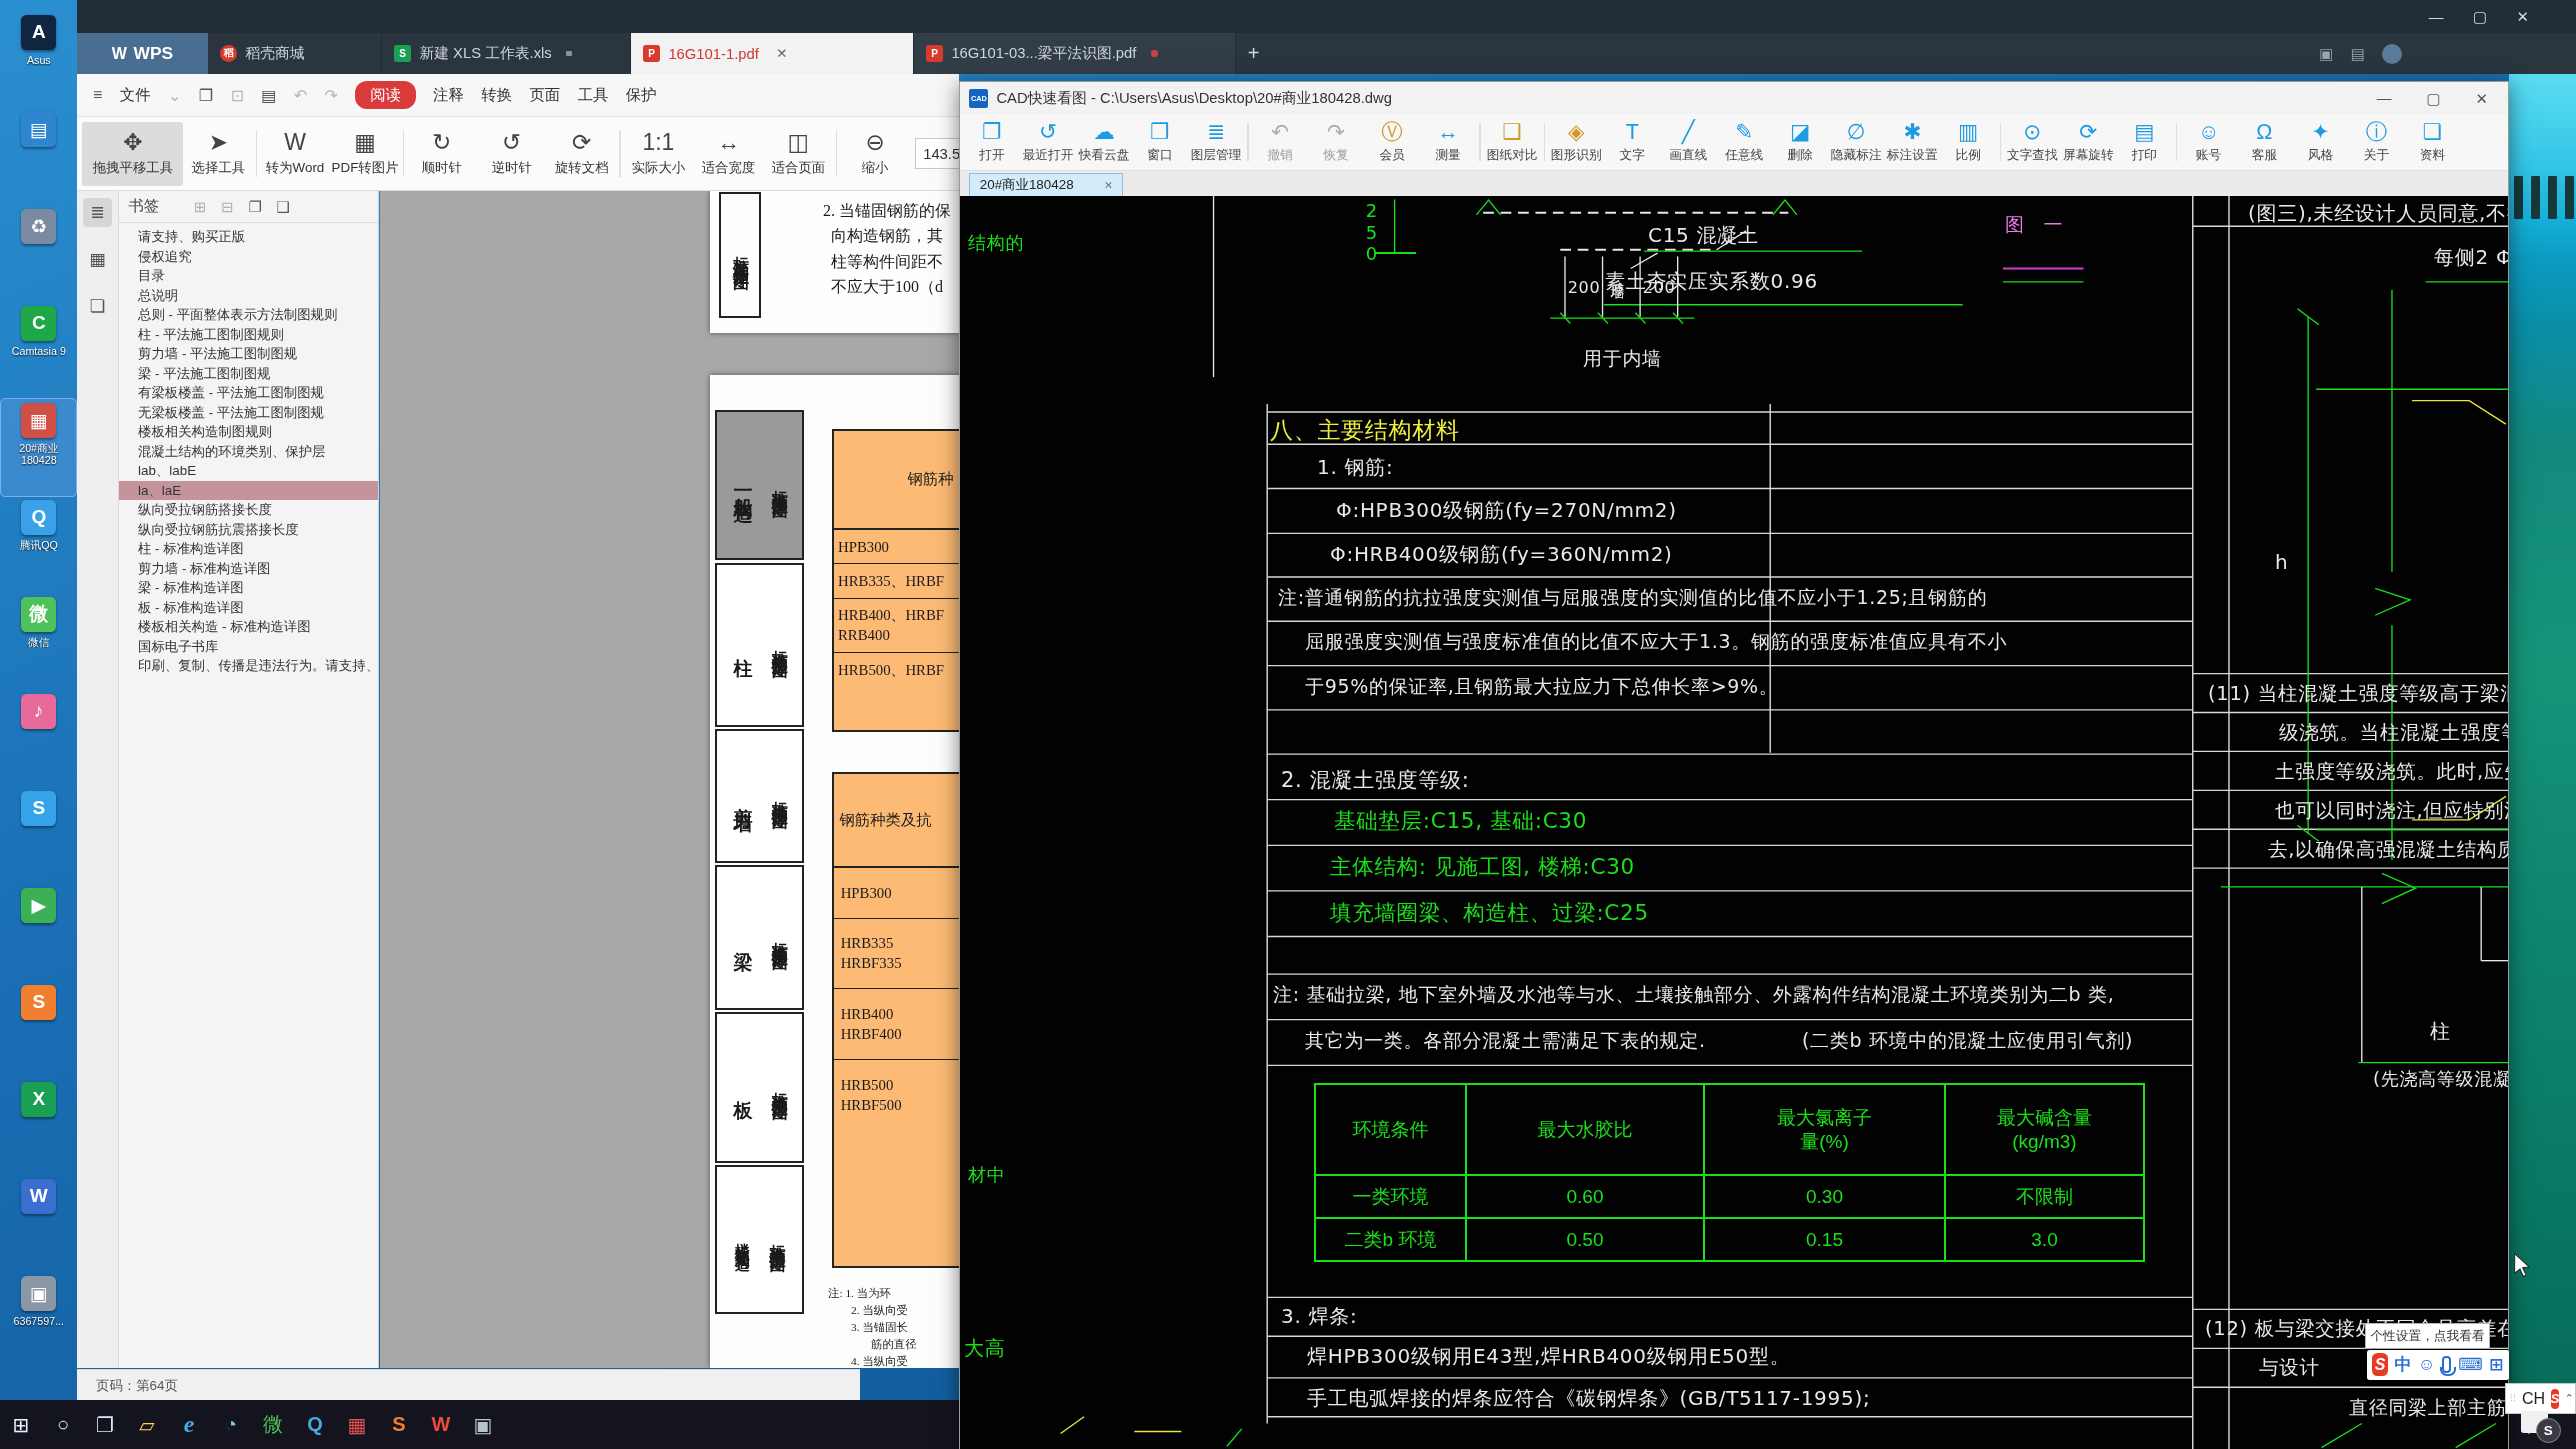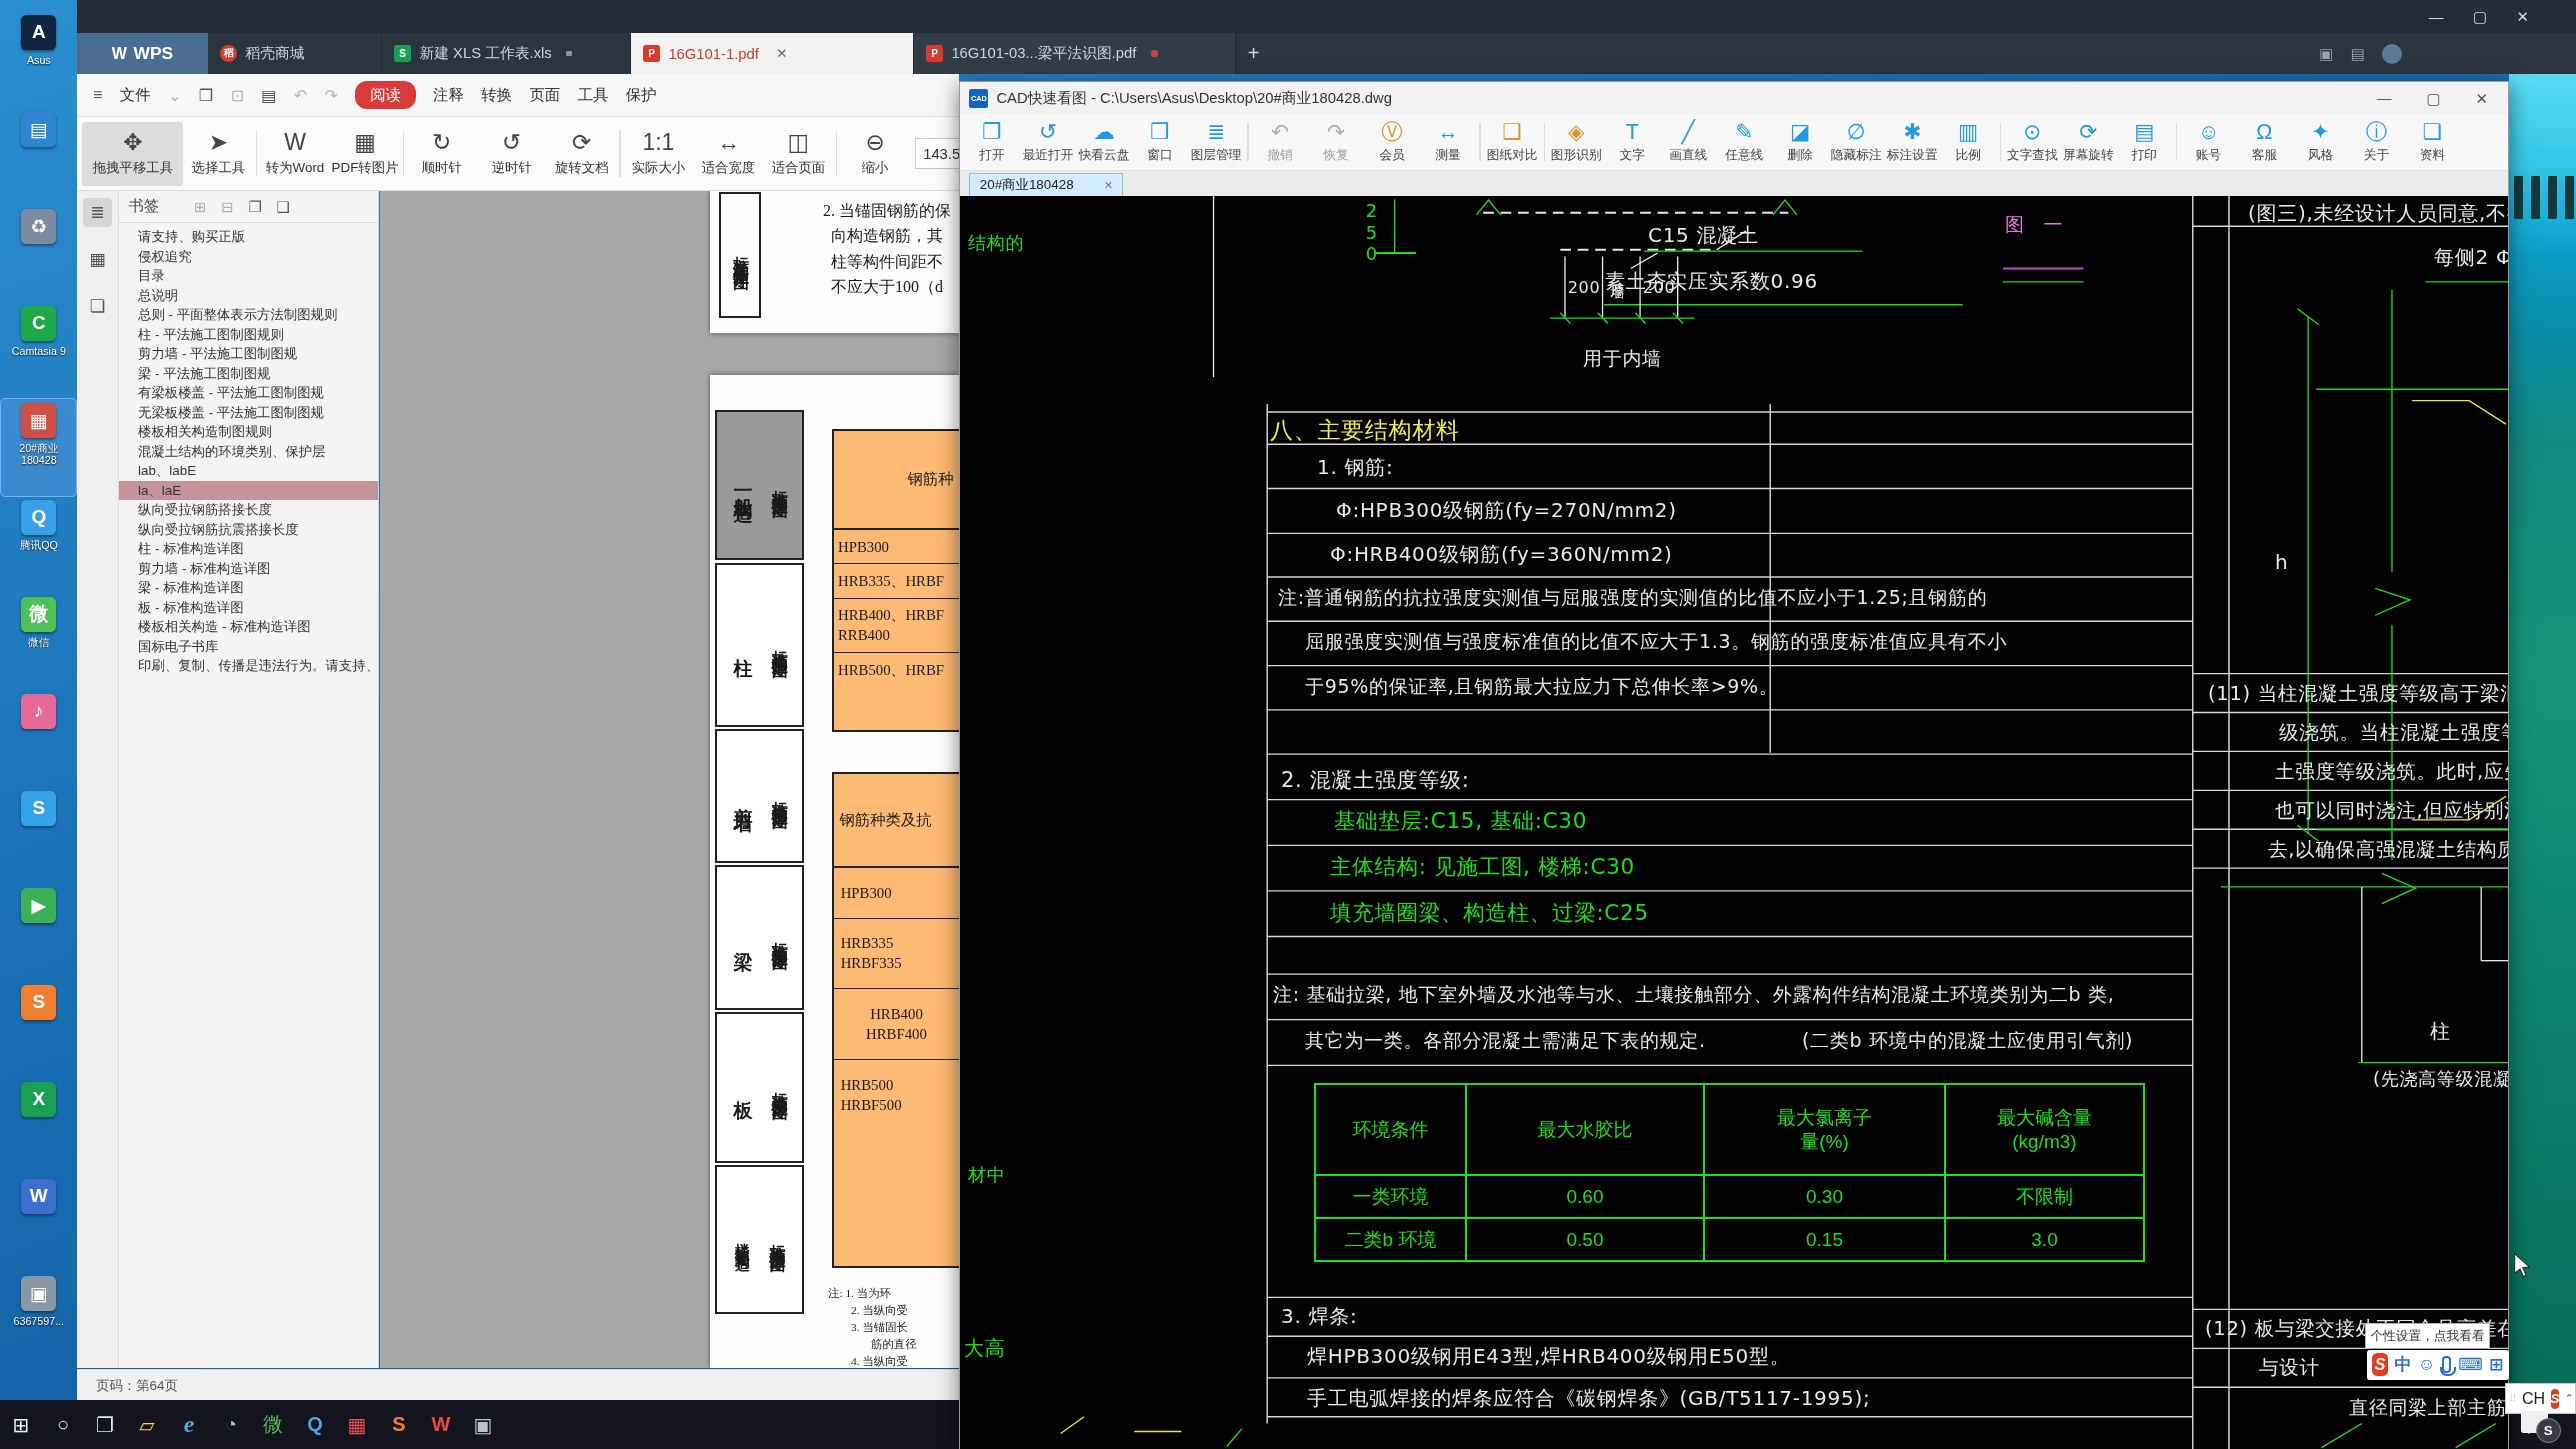--- a/index.html
+++ b/index.html
@@ -51,21 +51,21 @@
   .wps-rail{position:absolute;left:77px;top:191px;width:42px;height:1177px;background:#efefef;border-right:0.7px solid #dcdcdc;z-index:3;display:flex;flex-direction:column;align-items:center;padding-top:6.7px;gap:17.4px;box-sizing:border-box;}
   .rail-ico{width:29.5px;height:29.5px;display:flex;align-items:center;justify-content:center;font-size:17.4px;color:#555;border-radius:4px;}
   .rail-ico.sel{background:#d6d6d6;}
   .bm-panel{position:absolute;left:119px;top:191px;width:260px;height:1177px;background:#f4f4f4;border-right:0.7px solid #d2d2d2;z-index:3;box-sizing:border-box;}
   .bm-head{height:31px;display:flex;align-items:center;gap:14.8px;padding:0 9.4px;border-bottom:0.7px solid #ddd;font-size:15.4px;color:#444;}
   .bm-head .hico{font-size:14.8px;color:#555;}
   .bm-head .hico.dim{color:#b0b0b0;}
   .bm-list{padding-top:4px;}
   .bm-item{height:19.5px;line-height:19.5px;padding-left:19px;font-size:13.4px;color:#333;white-space:nowrap;overflow:hidden;}
   .bm-item.sel{background:#c4939c;}
-  .wps-status{position:absolute;left:77px;top:1369px;width:882px;height:32px;background:#f0f0f0;border-top:0.7px solid #ddd;z-index:3;display:flex;align-items:center;font-size:13.4px;color:#555;padding-left:19px;box-sizing:border-box;}
+  .wps-status{position:absolute;left:77px;top:1369px;width:783px;height:32px;background:#f0f0f0;border-top:0.7px solid #ddd;z-index:3;display:flex;align-items:center;font-size:13.4px;color:#555;padding-left:19px;box-sizing:border-box;}
   
   .pdf-area{position:absolute;left:380px;top:191px;width:580px;height:1177px;background:#a8a8a8;z-index:3;overflow:hidden;}
   .page{position:absolute;background:#fdfdfb;box-shadow:0 0 5.4px rgba(0,0,0,.5);font-family:"Liberation Serif","DejaVu Serif",serif;color:#1a1a1a;}
   .vcell{position:absolute;border:2px solid #222;writing-mode:vertical-rl;text-orientation:upright;display:flex;align-items:center;justify-content:center;letter-spacing:4px;font-weight:bold;}
   .p1-lines{position:absolute;left:113px;top:6.7px;font-size:16px;line-height:25.5px;}
   .p2cell{position:absolute;left:5.4px;width:89px;border:2px solid #222;box-sizing:border-box;display:flex;justify-content:space-evenly;align-items:center;background:#fff;}
   .p2cell.gray{background:#9a9a9a;}
   .vtxt{writing-mode:vertical-rl;text-orientation:upright;letter-spacing:2.7px;font-weight:bold;font-size:16px;}
   .vtxt.big{font-size:19px;}
   .ptable{position:absolute;left:122px;width:129px;border:2px solid #222;box-sizing:border-box;background:#fdba74;}
@@ -451,21 +451,21 @@
         <span style="display:contents">
           
         <div class="tr">HPB300</div><div class="tr">HRB335、HRBF</div><div class="tr">HRB400、HRBF
 RRB400</div><div class="tr">HRB500、HRBF</div></span>
       </div>
       <div class="ptable" style="top:397px;height:496px;">
         <div class="th" style="height:94px;justify-content:flex-start;">钢筋种类及抗</div>
         <span style="display:contents">
           
         <div class="tr" style="padding:14.8px 6.7px;">HPB300</div><div class="tr" style="padding:14.8px 6.7px;">HRB335
-HRBF335</div><div class="tr" style="padding:14.8px 6.7px;text-align:center;">HRB400
+HRBF335</div><div class="tr" style="padding:14.8px 6.7px;">HRB400
 HRBF400</div><div class="tr" style="padding:14.8px 6.7px;">HRB500
 HRBF500</div></span>
       </div>
       <div class="pnotes" style="top:910px;">
 
       <div class="n0">注: 1. 当为环</div>
           <div class="n1">2. 当纵向受</div>
           <div class="n1">3. 当锚固长</div>
           <div class="n2">筋的直径</div>
           <div class="n1">4. 当纵向受</div>

